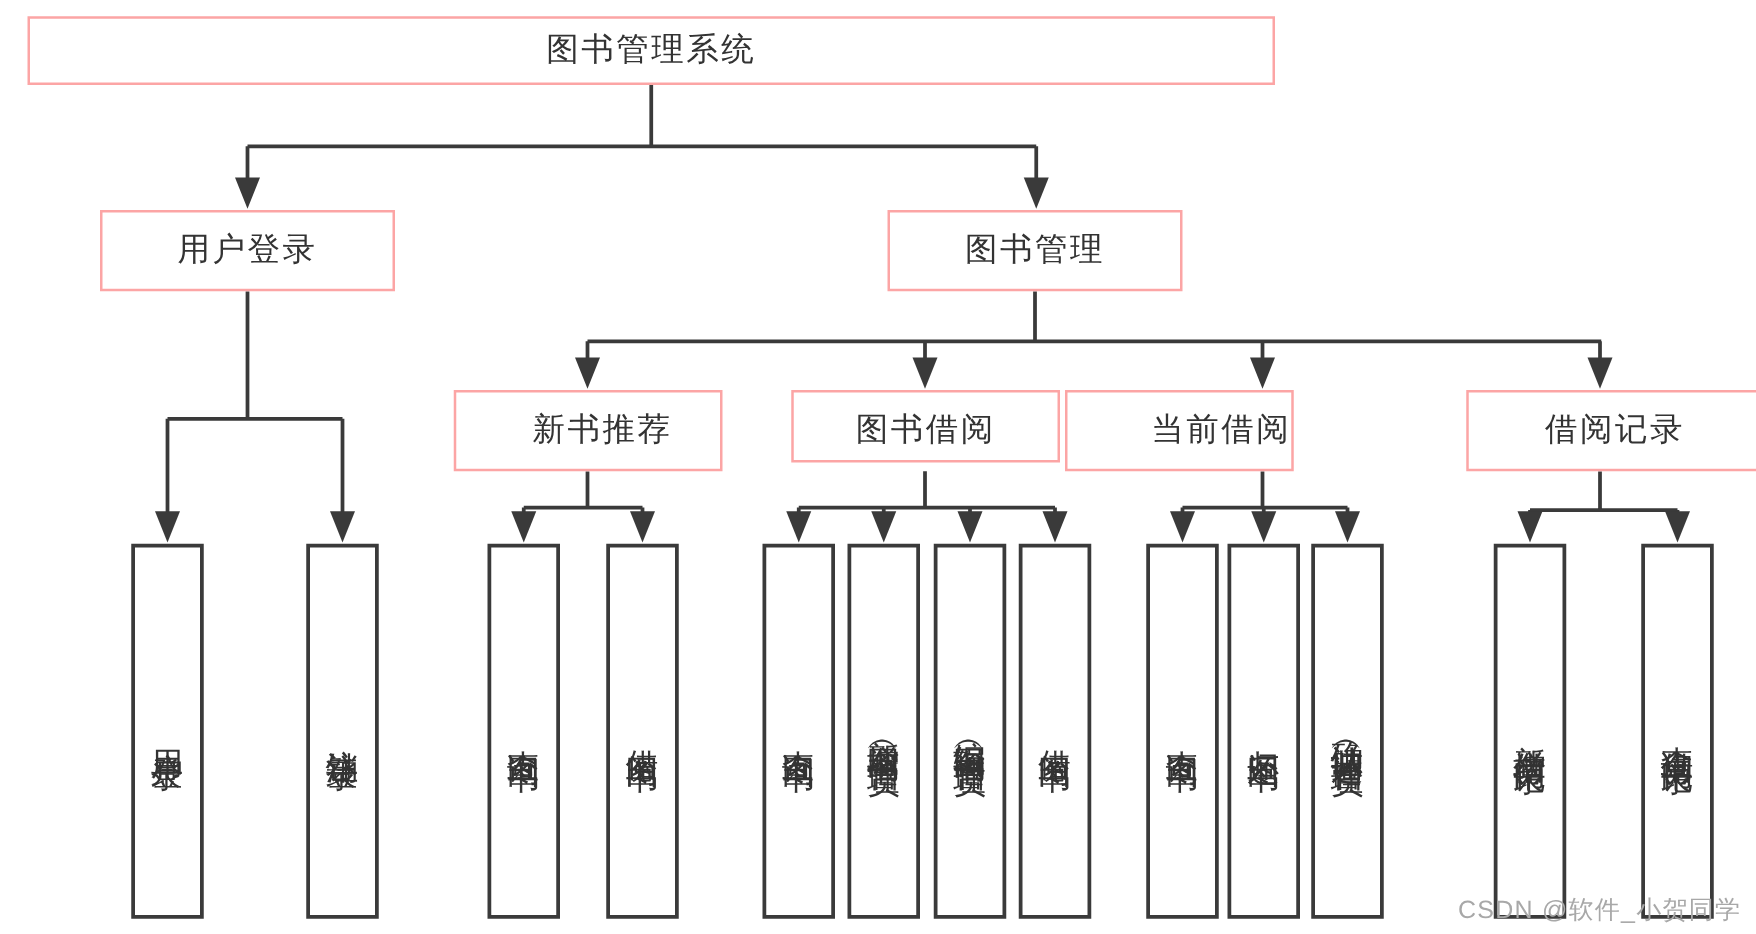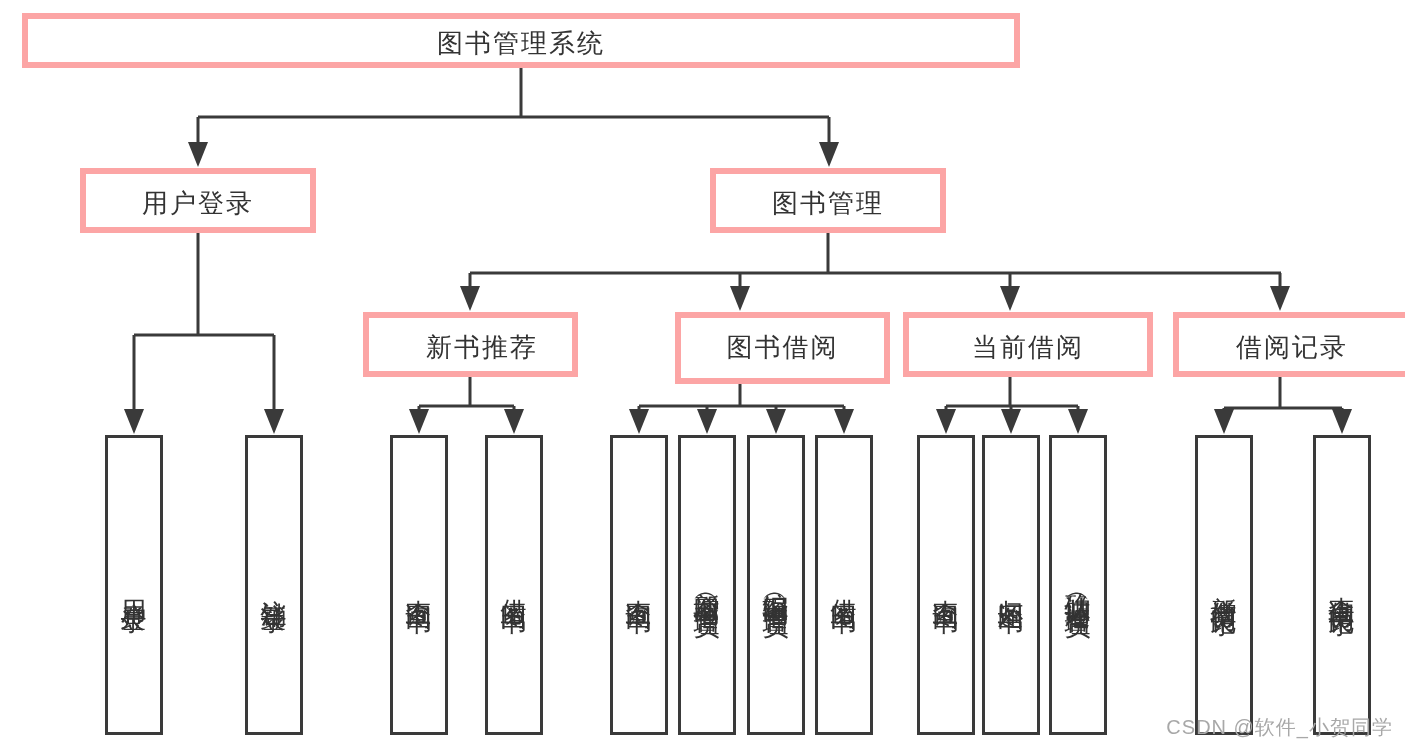--- a/index.html
+++ b/index.html
@@ -22,21 +22,21 @@
     stroke-width: 3;
     fill: none;
   }
   .connectors polygon {
     fill: #3a3a3a;
     stroke: none;
   }
   .node {
     position: absolute;
     box-sizing: border-box;
-    border: 6px solid #fca5a5;
+    border: 2px solid #fca5a5;
     background: #ffffff;
     text-align: center;
     font-size: 26px;
     letter-spacing: 2px;
     color: #333333;
     white-space: nowrap;
   }
   .node.h55 { line-height: 49px; }
   .node.h65 { line-height: 59px; }
   .vnode {
@@ -104,22 +104,22 @@
     <polygon points="1214,409 1234,409 1224,434"></polygon>
     <polygon points="1332,409 1352,409 1342,434"></polygon>
   </svg>
 
   <div class="node h55" style="left:22px; top:13px; width:998px; height:55px;">图书管理系统</div>
 
   <div class="node h65" style="left:80px; top:168px; width:236px; height:65px;">用户登录</div>
   <div class="node h65" style="left:710px; top:168px; width:236px; height:65px;">图书管理</div>
 
   <div class="node h65" style="left:363px; top:312px; width:215px; height:65px;padding-left:23px;">新书推荐</div>
-  <div class="node h65" style="left:633px; top:312px; width:215px; height:72px;margin-left:42px;">图书借阅</div>
-  <div class="node h65" style="left:903px; top:312px; width:250px; height:65px;">当前借阅</div>
+  <div class="node h65" style="left:633px; top:312px; width:215px; height:58px;">图书借阅</div>
+  <div class="node h65" style="left:852px; top:312px; width:183px; height:65px;text-align:right;">当前借阅</div>
   <div class="node h65" style="left:1173px; top:312px; width:238px; height:65px;">借阅记录</div>
 
   <div class="vnode" style="left:105px; top:435px;">用户登录</div>
   <div class="vnode" style="left:245px; top:435px;">注销登录</div>
 
   <div class="vnode" style="left:390px; top:435px;">查询图书</div>
   <div class="vnode" style="left:485px; top:435px;">借阅图书</div>
 
   <div class="vnode" style="left:610px; top:435px;">查询图书</div>
   <div class="vnode" style="left:678px; top:435px;">新增图书（管理员）</div>

